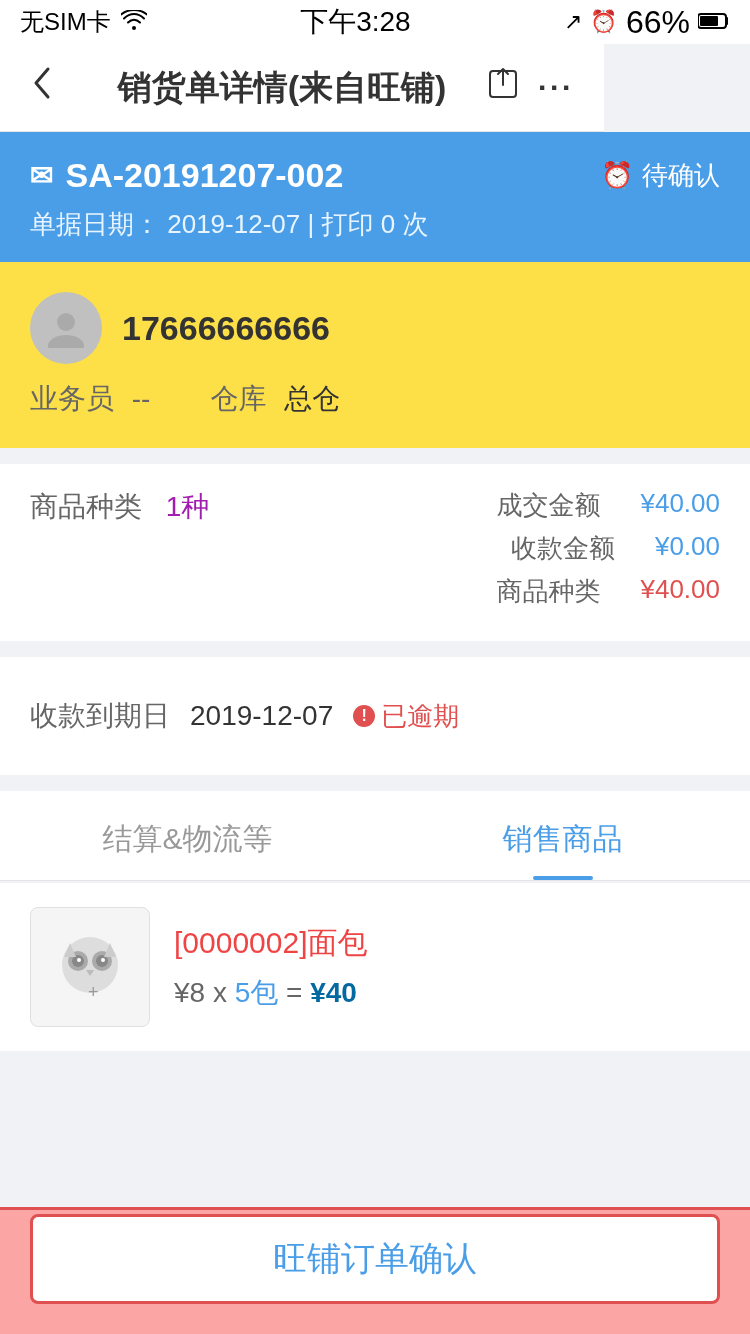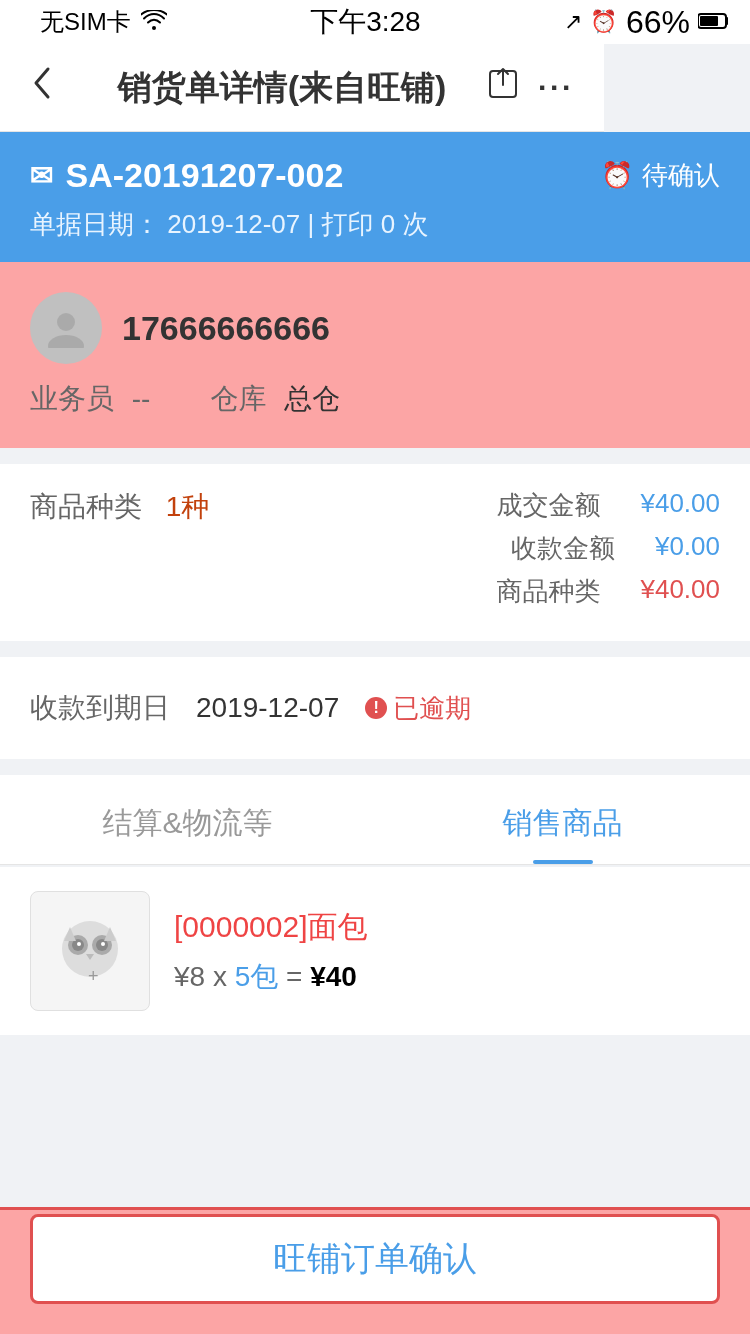--- a/index.html
+++ b/index.html
@@ -19,21 +19,21 @@
       width: 750px;
       height: 44px;
       background: #fff;
       display: flex;
       align-items: center;
       justify-content: space-between;
       padding: 0 20px;
       font-size: 24px;
       color: #000;
     }
-    .status-left { display: flex; align-items: center; gap: 10px; margin-left: 20px; }
+    .status-left { display: flex; align-items: center; gap: 10px; }
     .status-center { font-size: 28px; font-weight: 500; }
     .status-right { display: flex; align-items: center; gap: 8px; font-size: 24px; }
 
     
     .nav-bar {
       width: 604px;
       height: 88px;
       background: #fff;
       display: flex;
       align-items: center;
@@ -89,21 +89,21 @@
       color: #fff;
       font-size: 26px;
     }
     .order-date {
       font-size: 26px;
       color: #e8f4ff;
     }
 
     
     .customer-section {
-      background: #fca5a5;
+      background: #fde047;
       padding: 30px;
       margin-bottom: 16px;
     }
     .customer-row {
       display: flex;
       align-items: center;
       gap: 20px;
       margin-bottom: 16px;
     }
     .avatar {
@@ -145,21 +145,21 @@
       margin-bottom: 16px;
       display: flex;
       justify-content: space-between;
       align-items: flex-start;
     }
     .product-kinds {
       font-size: 28px;
       color: #666;
     }
     .product-kinds-value {
-      color: #c2410c;
+      color: #a21caf;
       margin-left: 16px;
     }
     .amounts {
       text-align: right;
     }
     .amount-row {
       display: flex;
       justify-content: flex-end;
       gap: 40px;
       margin-bottom: 8px;
@@ -171,25 +171,25 @@
     .amount-value {
       color: #4a9ee8;
     }
     .amount-value.red {
       color: #e05050;
     }
 
     
     .due-section {
       background: #fff;
-      padding: 32px 30px;
+      padding: 40px 30px;
       margin-bottom: 16px;
       display: flex;
       align-items: center;
-      gap: 26px;
+      gap: 20px;
       font-size: 28px;
       color: #666;
     }
     .due-date { color: #333; }
     .overdue-badge {
       display: flex;
       align-items: center;
       gap: 6px;
       color: #e05050;
       font-size: 26px;
@@ -271,21 +271,21 @@
       margin-bottom: 10px;
     }
     .product-price {
       font-size: 28px;
       color: #666;
     }
     .product-price .qty {
       color: #4a9ee8;
     }
     .product-price .total {
-      color: #000000;
+      color: #0369a1;
       font-weight: 600;
     }
 
     
     .bottom-area {
       background: #f0f2f5;
       height: 200px;
     }
 
     

